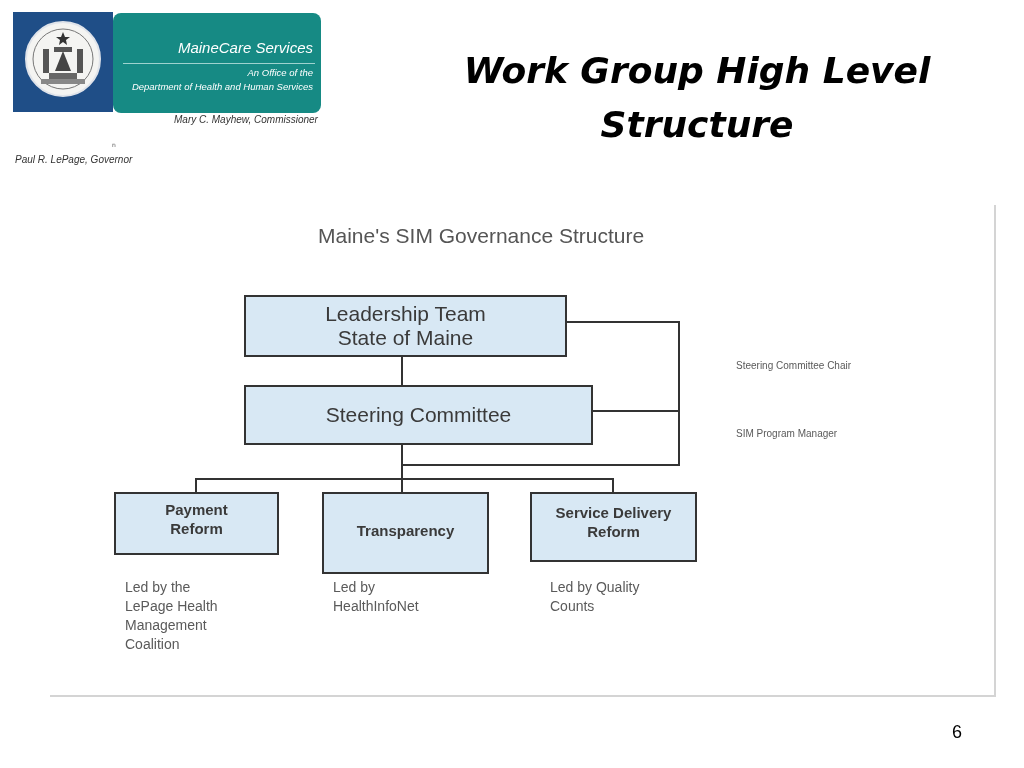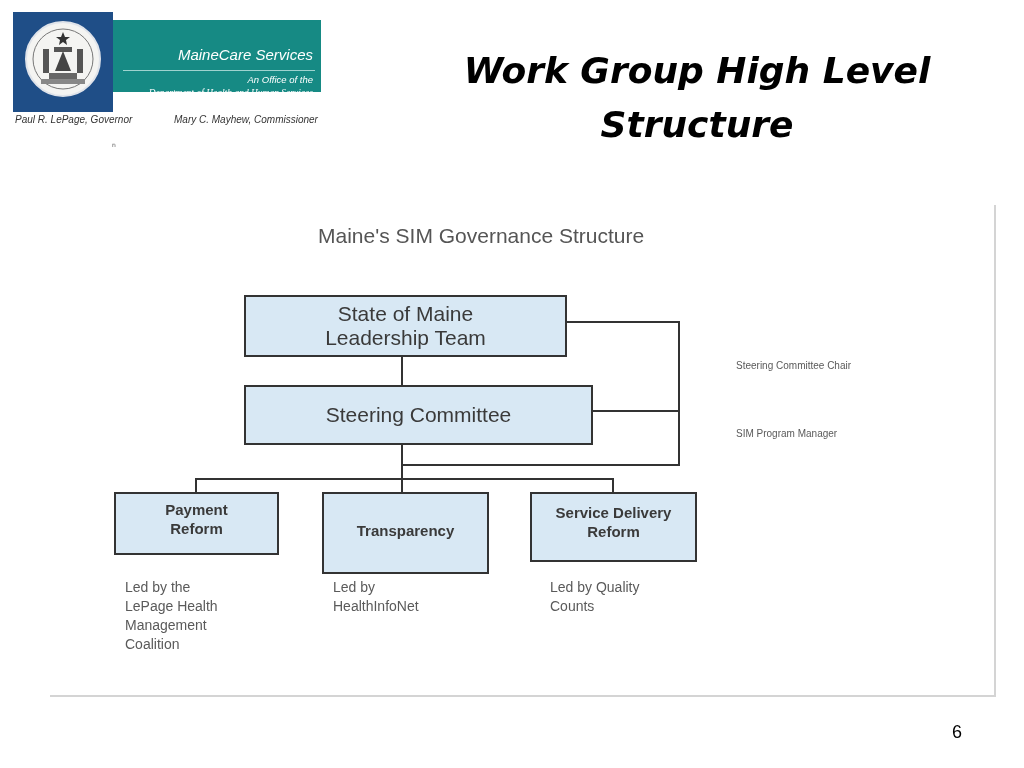--- a/index.html
+++ b/index.html
@@ -2,27 +2,27 @@
 <html><head>
 <meta charset="utf-8">
 <style>
   html, body { margin:0; padding:0; }
   body { width:1024px; height:768px; background:#ffffff; position:relative; overflow:hidden; font-family:"DejaVu Sans", sans-serif; }
   .abs { position:absolute; }
   
   .logo { left:13px; top:12px; width:308px; height:100px; }
   .logo-seal-bg { left:0; top:0; width:100px; height:100px; background:#1f4e87; }
   .seal { left:12px; top:9px; width:76px; height:76px; border-radius:50%; background:#f4f4f2; border:2px solid #dfe3ea; box-sizing:border-box; }
-  .logo-teal { left:100px; top:8px; width:208px; height:72px; background:#168a84; }
+  .logo-teal { left:100px; top:1px; width:208px; height:100px; background:#168a84;border-radius:8px; }
   .logo-name { right:8px; top:26px; color:#ffffff; font-family:"Liberation Sans", sans-serif; font-style:italic; font-size:15px; white-space:nowrap; }
   .logo-rule { left:10px; right:6px; top:50px; height:1px; background:#9ed3cf; }
   .logo-sub1 { right:8px; top:54px; color:#ffffff; font-family:"Liberation Sans", sans-serif; font-style:italic; font-size:9.5px; white-space:nowrap; }
-  .logo-sub2 { right:8px; top:68px; color:#ffffff; font-family:Liberation Serif, serif; font-style:italic; font-size:9.5px; white-space:nowrap; }
+  .logo-sub2 { right:8px; top:68px; color:#ffffff; font-family:Liberation Sans, sans-serif; font-style:italic; font-size:9.5px; white-space:nowrap; }
   .caption { top:114px; font-family:"Liberation Sans", sans-serif; font-style:italic; font-size:10px; color:#333; white-space:nowrap; }
-  .cap-left { left:15px; }
+  .cap-left { left:15px;margin-top:40px; }
   .cap-right { left:174px; }
   .tiny-mark { left:112px; top:141px; font-size:6px; color:#555; }
 
   
   .title { left:440px; top:44px; width:514px; text-align:center; font-family:"DejaVu Sans", sans-serif; font-weight:bold; font-style:italic; font-size:36px; line-height:54px; color:#000; }
 
   
   .frame { left:50px; top:205px; width:946px; height:492px; background:#ffffff; border-right:2px solid #d4d4d4; border-bottom:2px solid #d4d4d4; box-sizing:border-box; }
   .diagram-title { left:318px; top:224px; font-family:"Liberation Sans", sans-serif; font-size:21px; color:#555; white-space:nowrap; }
   .box { background:#d8e8f4; border:2px solid #333; box-sizing:border-box; display:flex; align-items:center; justify-content:center; text-align:center; color:#3a3a3a; font-family:"Liberation Sans", sans-serif; }
@@ -75,22 +75,22 @@
 <div class="abs line" style="left:567px; top:321px; width:113px; height:2px;"></div>
 <div class="abs line" style="left:567px; top:410px; width:113px; height:2px;"></div>
 <div class="abs line" style="left:678px; top:321px; width:2px; height:145px;"></div>
 <div class="abs line" style="left:401px; top:464px; width:279px; height:2px;"></div>
 <div class="abs line" style="left:195px; top:478px; width:419px; height:2px;"></div>
 <div class="abs line" style="left:195px; top:478px; width:2px; height:14px;"></div>
 <div class="abs line" style="left:612px; top:478px; width:2px; height:14px;"></div>
 
 <div class="abs box box-lg" style="left:244px; top:295px; width:323px; height:62px;">
   <div>
+    <div>Leadership Team</div>
     <div>State of Maine</div>
-    <div>Leadership Team</div>
   </div>
 </div>
 <div class="abs box box-lg" style="left:244px; top:385px; width:349px; height:60px;">
   <div>Steering Committee</div>
 </div>
 <div class="abs box box-sm" style="left:114px; top:492px; width:165px; height:63px; padding-bottom:10px;">
   <div>
     <div>Payment</div>
     <div>Reform</div>
   </div>

